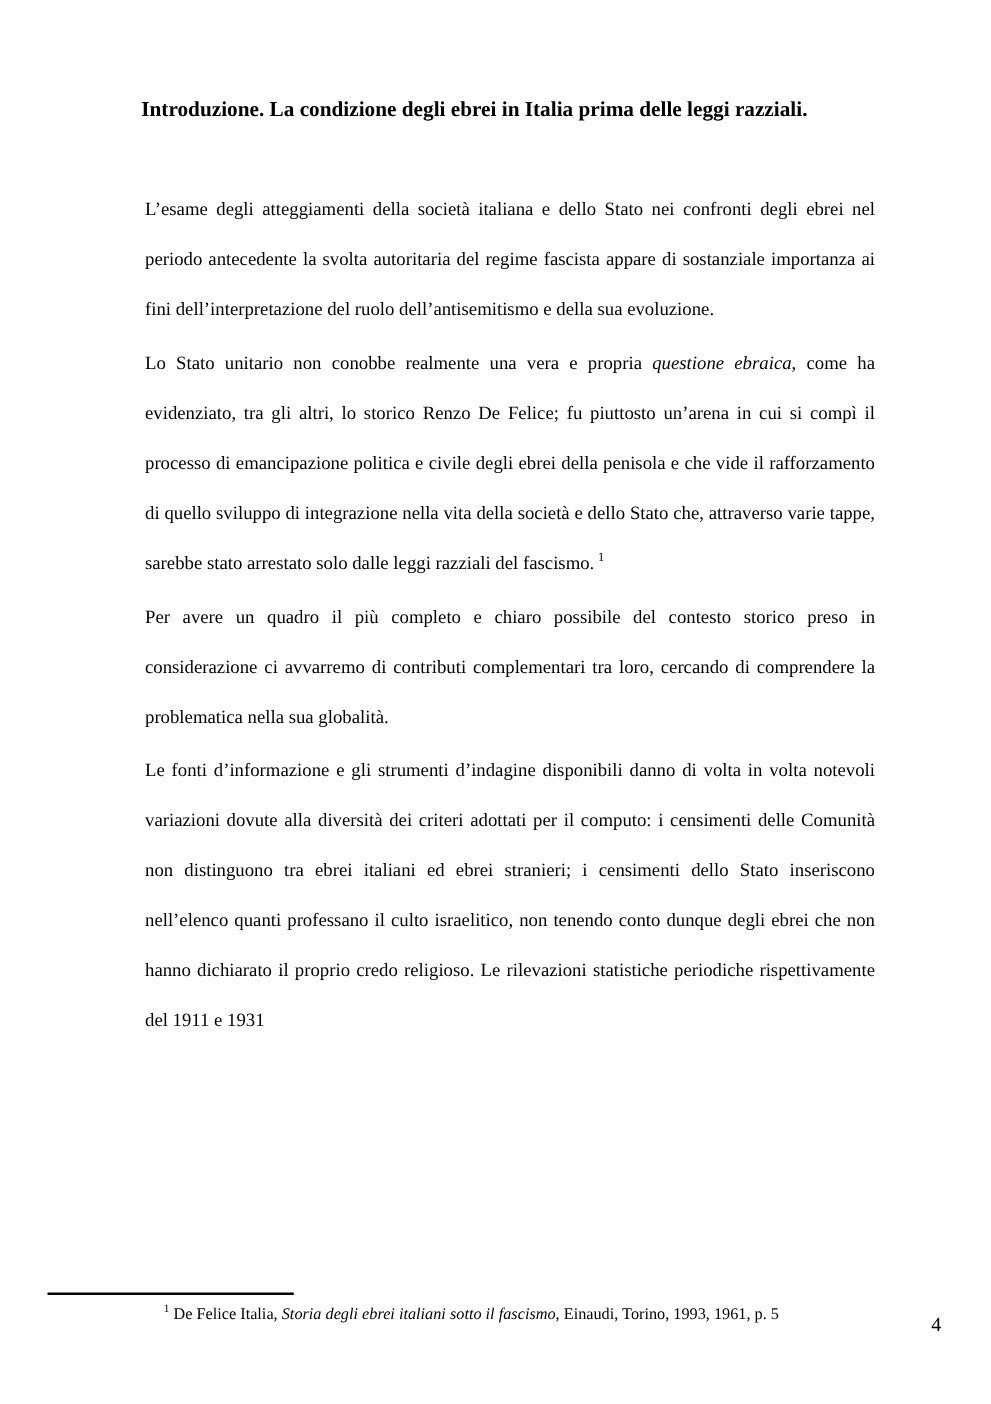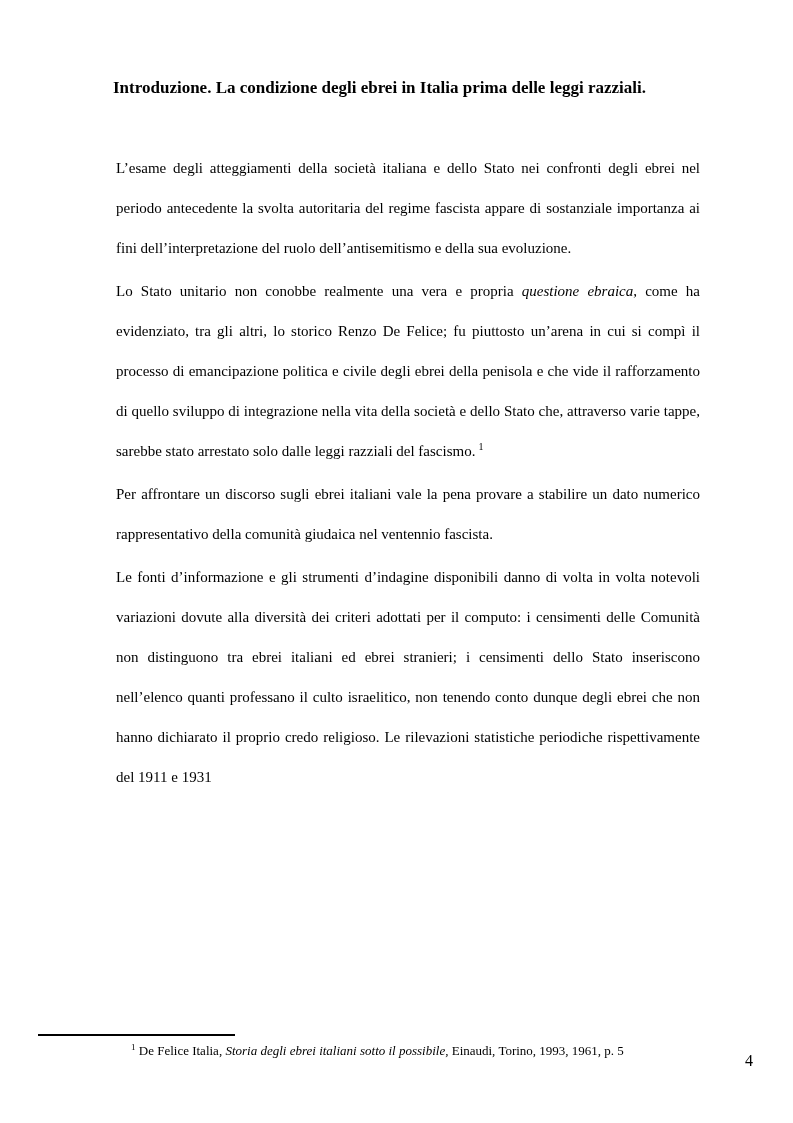--- a/index.html
+++ b/index.html
@@ -80,25 +80,25 @@
 </head>
 <body>
 
 <div class="sheet">
 
   <div class="content">
     <h1 class="doc-title">Introduzione. La condizione degli ebrei in Italia prima delle leggi razziali.</h1>
     <div id="paragraphs">
         <p class="para"><span>L’esame degli atteggiamenti della società italiana e dello Stato nei confronti degli ebrei nel periodo antecedente la svolta autoritaria del regime fascista appare di sostanziale importanza ai fini dell’interpretazione del ruolo dell’antisemitismo e della sua evoluzione.</span></p>
         <p class="para"><span>Lo Stato unitario non conobbe realmente una vera e propria </span><span class="seg-italic">questione ebraica</span><span>, come ha evidenziato, tra gli altri, lo storico Renzo De Felice; fu piuttosto un’arena in cui si compì il processo di emancipazione politica e civile degli ebrei della penisola e che vide il rafforzamento di quello sviluppo di integrazione nella vita della società e dello Stato che, attraverso varie tappe, sarebbe stato arrestato solo dalle leggi razziali del fascismo.</span><sup class="fn-ref">1</sup></p>
-        <p class="para"><span>Per affrontare un discorso sugli ebrei italiani  vale la pena provare a stabilire un dato numerico rappresentativo della comunità giudaica nel ventennio fascista.</span></p>
+        <p class="para"><span>Per avere un quadro il più completo e chiaro possibile del contesto storico preso in considerazione ci avvarremo di contributi complementari tra loro, cercando di comprendere la problematica nella sua globalità.</span></p>
         <p class="para"><span>Le fonti d’informazione e gli strumenti d’indagine disponibili danno di volta in volta notevoli variazioni dovute alla diversità dei criteri adottati per il computo: i censimenti delle Comunità non distinguono tra ebrei italiani ed ebrei stranieri; i censimenti dello Stato inseriscono nell’elenco quanti professano il culto israelitico, non tenendo conto dunque degli ebrei che non hanno dichiarato il proprio credo religioso. Le rilevazioni statistiche periodiche rispettivamente del 1911 e 1931</span></p>
       </div>
   </div>
 
   <div>
     <div class="footnote-rule"></div>
-    <p class="footnote" id="footnote"><sup class="fn-ref">1</sup><span> De Felice Italia, </span><span class="seg-italic">Storia degli ebrei italiani sotto il possibile</span><span>, Einaudi, Torino, 1993, 1961, p. 5</span></p>
+    <p class="footnote" id="footnote"><sup class="fn-ref">1</sup><span> De Felice Italia, </span><span class="seg-italic">Storia degli ebrei italiani sotto il fascismo</span><span>, Einaudi, Torino, 1993, 1961, p. 5</span></p>
   </div>
 
   <div class="page-number">4</div>
 
 </div>
 
 </body></html>

